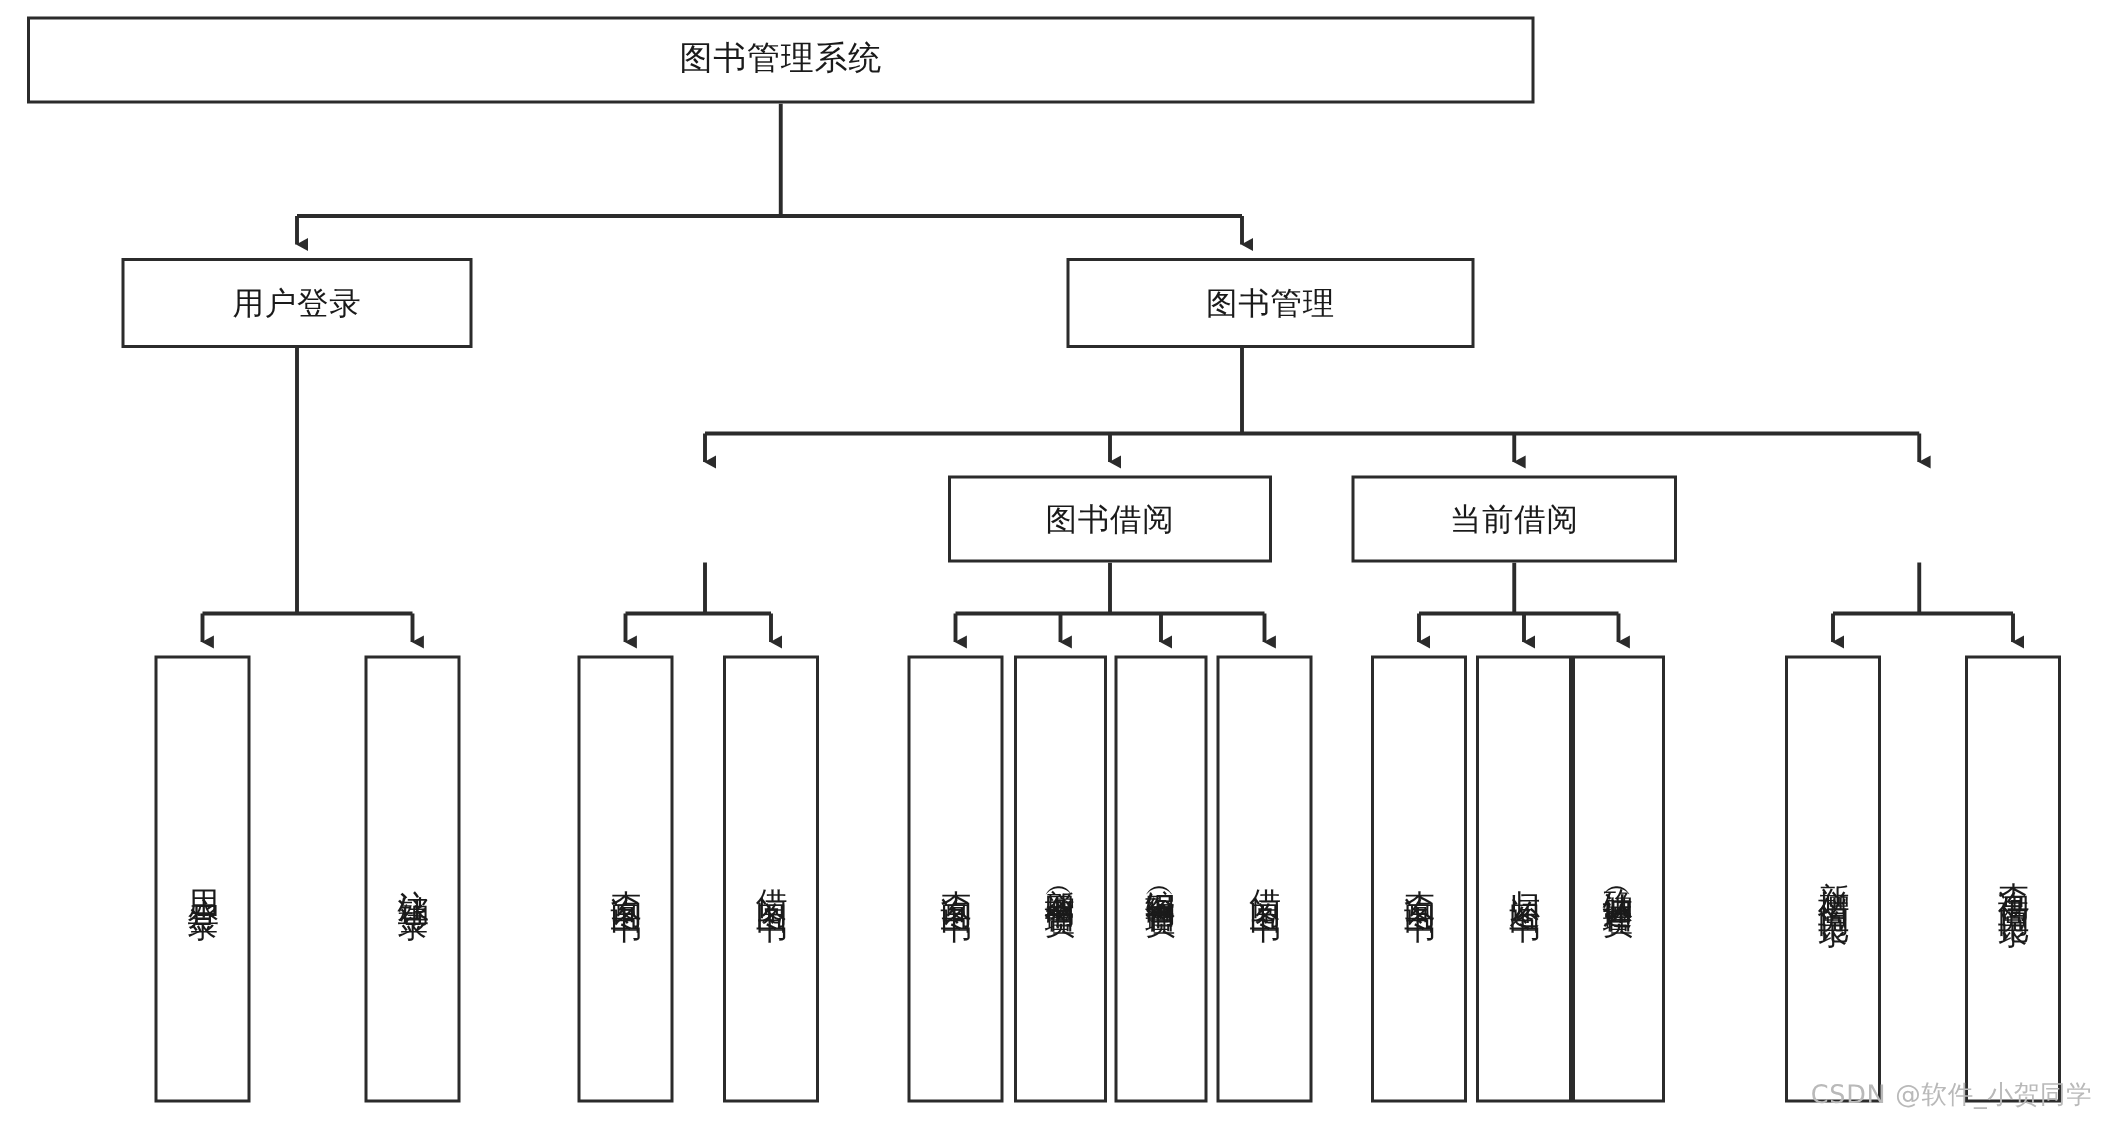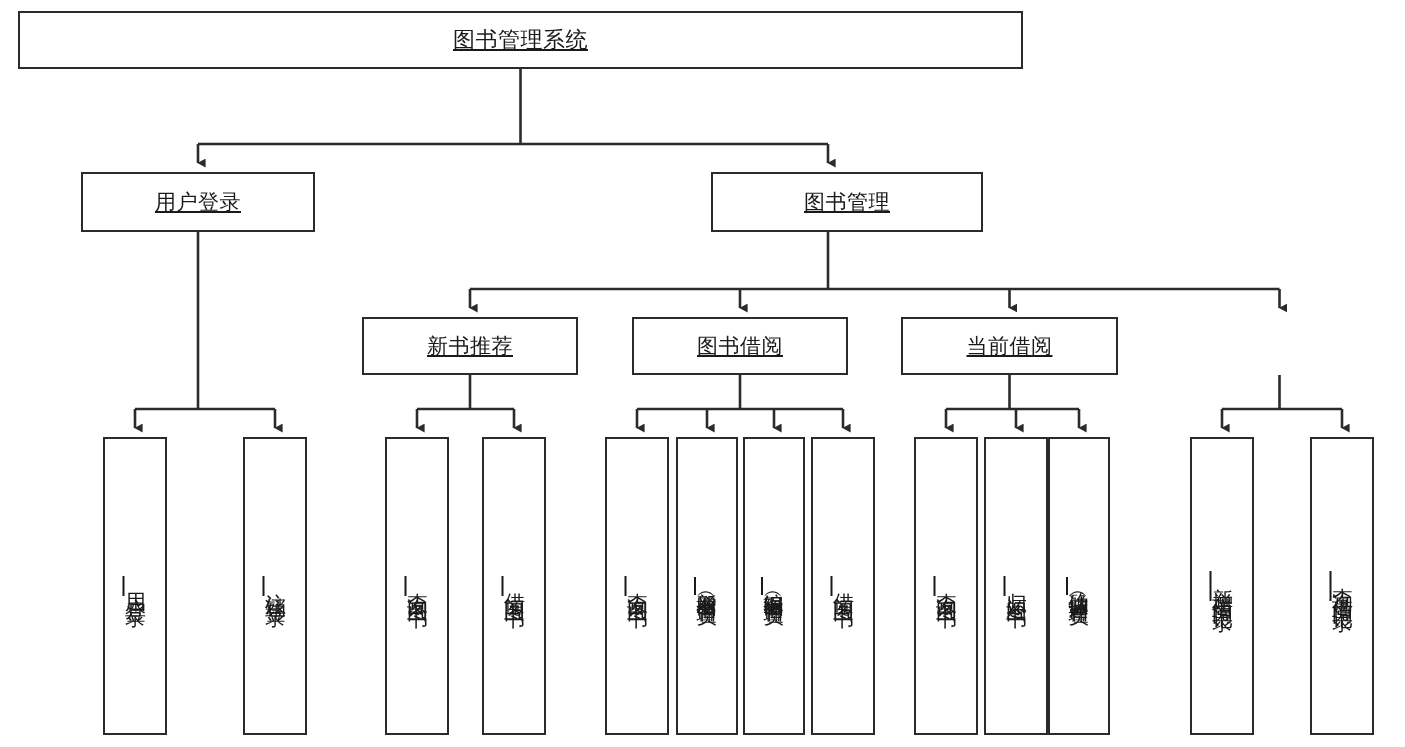--- a/index.html
+++ b/index.html
@@ -35,21 +35,20 @@
     align-items: center;
     justify-content: center;
     text-align: center;
     color: #1a1a1a;
     z-index: 2;
   }
   .node .label {
     display: block;
     line-height: 1.18;
     letter-spacing: 0.5px;
-    text-decoration: underline;
   }
   
   .node.horiz .label {
     font-size: 21px;
     white-space: nowrap;
   }
   .node.level-1 .label { font-size: 22px; }
   
   .node.vert {
     align-items: center;
@@ -132,23 +131,20 @@
     <span class="label">图书管理系统</span>
   </div>
 
   <div class="node horiz level-2" style="left: 81px; top: 172px; width: 234px; height: 60px;">
     <span class="label">用户登录</span>
   </div>
   <div class="node horiz level-2" style="left: 711px; top: 172px; width: 272px; height: 60px;">
     <span class="label">图书管理</span>
   </div>
 
-  <div class="node horiz level-3" style="left: 362px; top: 317px; width: 216px; height: 58px;">
-    <span class="label">新书推荐</span>
-  </div>
   <div class="node horiz level-3" style="left: 901px; top: 317px; width: 217px; height: 58px;">
     <span class="label">当前借阅</span>
   </div>
   <div class="node horiz level-3" style="left: 632px; top: 317px; width: 216px; height: 58px;">
     <span class="label">图书借阅</span>
   </div>
 
   <div class="node vert level-4" style="left: 103px; top: 437px; width: 64px; height: 298px;">
     <span class="label">用户登录</span>
   </div>
@@ -186,13 +182,14 @@
     <span class="label small">确认归还（管理员）</span>
   </div>
 
   <div class="node vert level-4" style="left: 1190px; top: 437px; width: 64px; height: 298px;">
     <span class="label">新增借阅记录</span>
   </div>
   <div class="node vert level-4" style="left: 1310px; top: 437px; width: 64px; height: 298px;">
     <span class="label">查询借阅记录</span>
   </div>
 
+  <div id="watermark">CSDN @软件_小贺同学</div>
 </div>
 
 </body></html>

